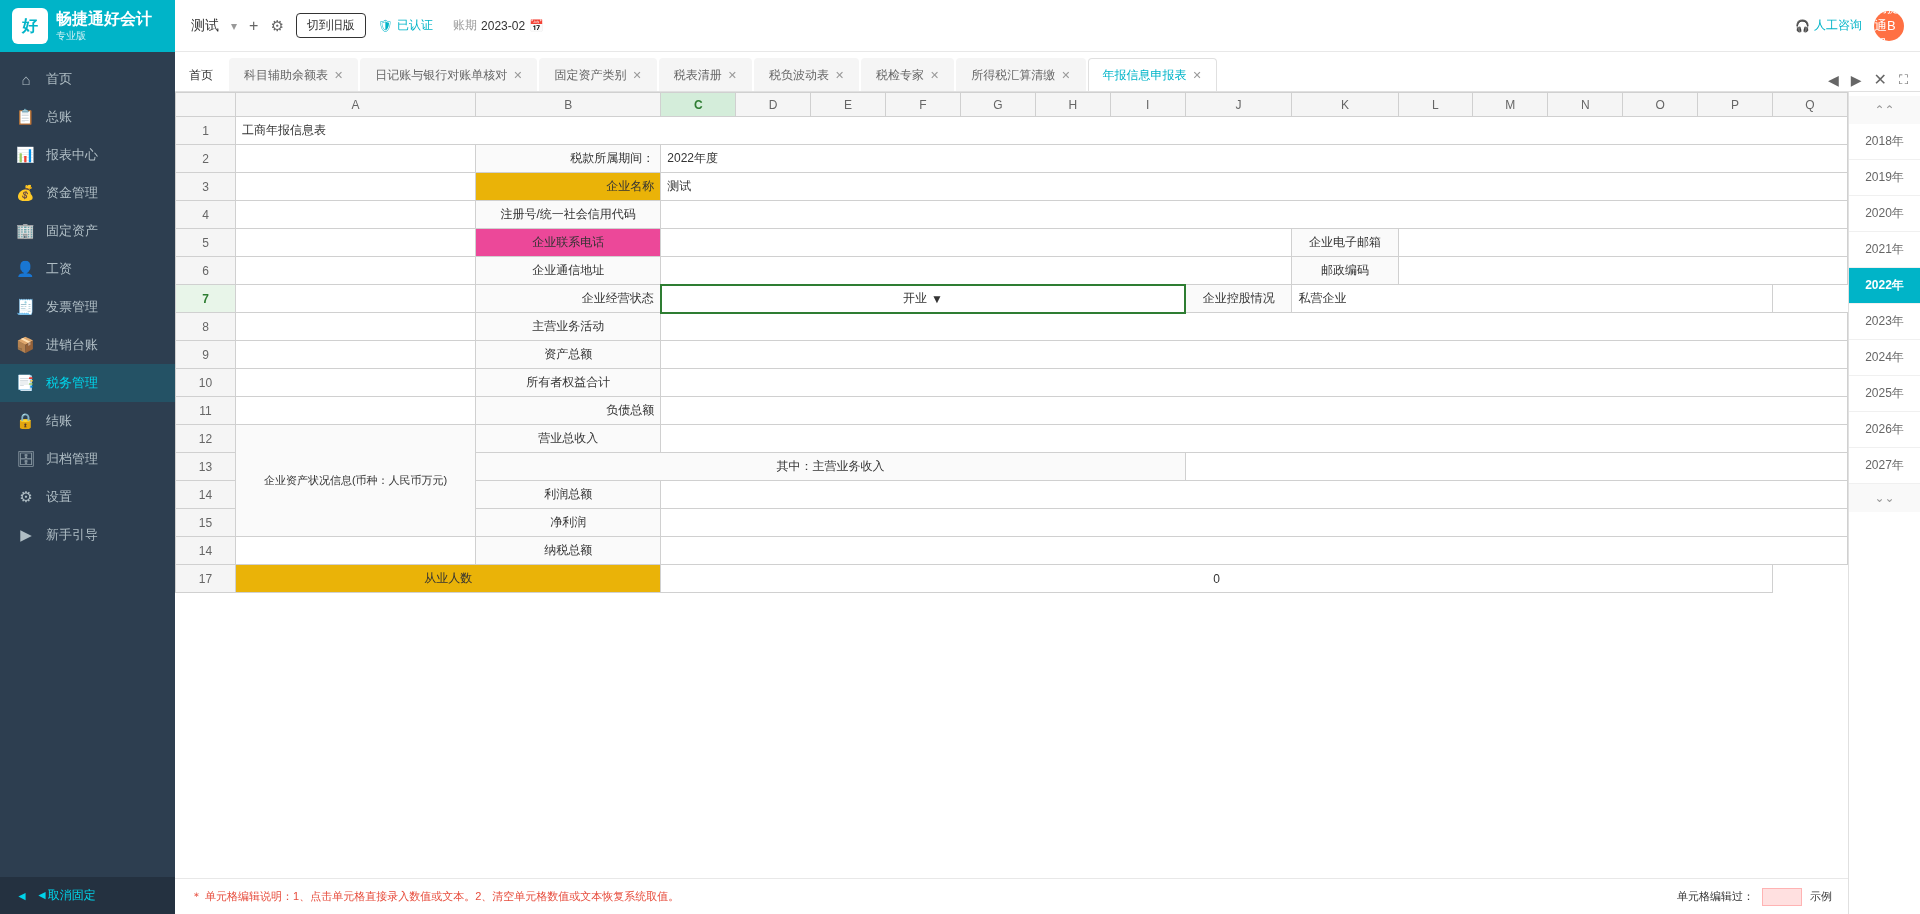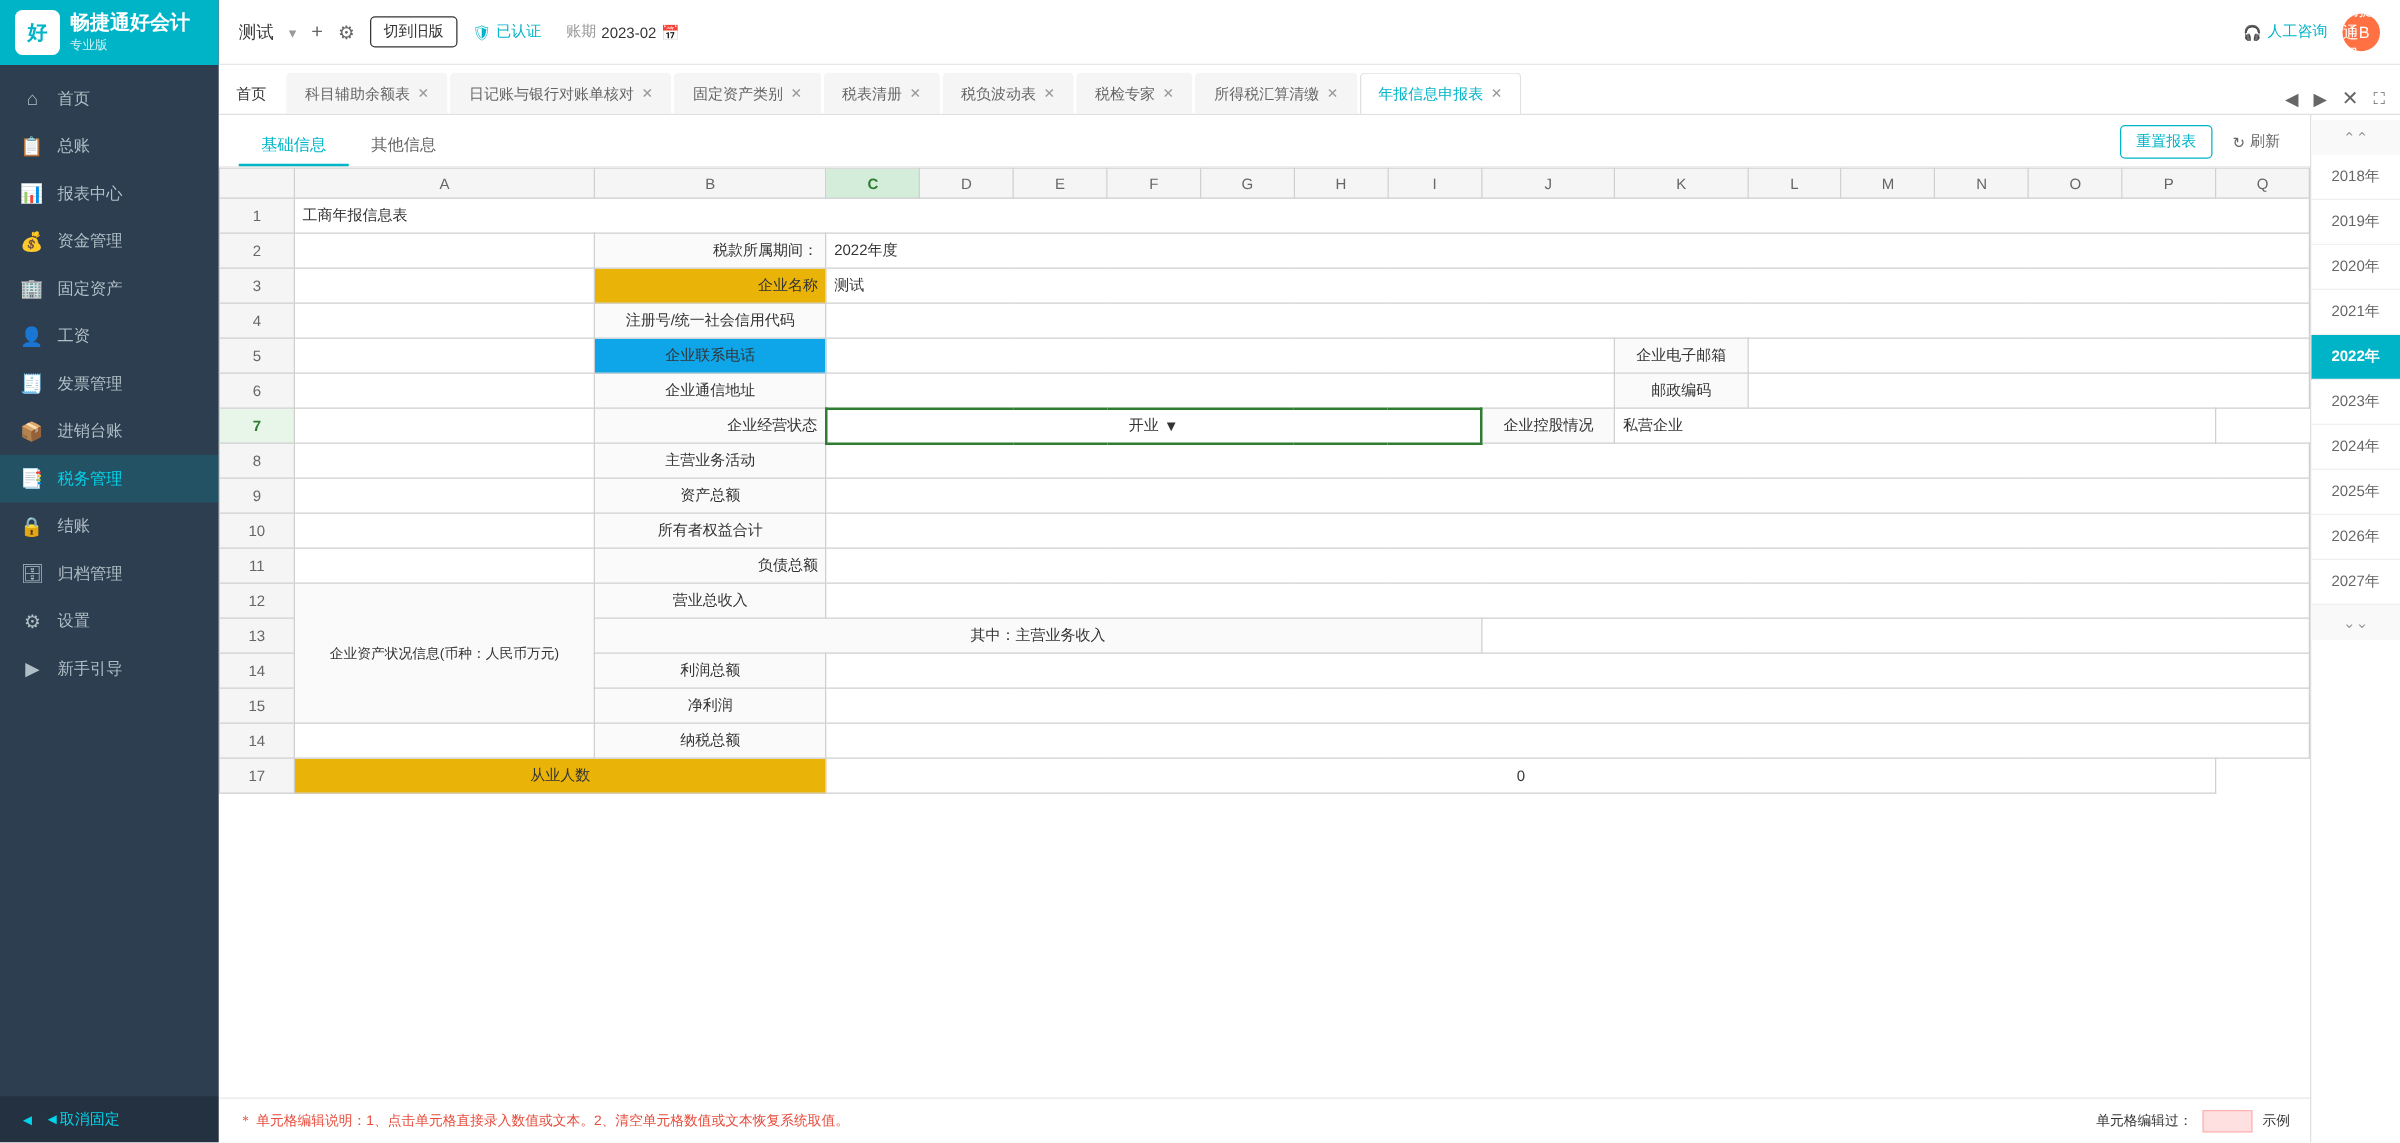--- a/index.html
+++ b/index.html
@@ -362,37 +362,20 @@
       <span class="tabbar-nav-btn">◀</span>
       <span class="tabbar-nav-btn">▶</span>
       <span class="tabbar-close-btn">✕</span>
       <span class="tabbar-expand-btn">⛶</span>
     </div>
   </div>
 
   <div class="content">
     <div class="spreadsheet-wrapper">
 
-      <div class="subtab-bar">
-        <div class="subtabs">
-          <div class="subtab active">
-            <span>基础信息</span>
-          </div>
-          <div class="subtab">
-            <span>其他信息</span>
-          </div>
-        </div>
-        <div class="subtab-actions">
-          <button class="btn-reset">重置报表</button>
-          <button class="btn-refresh">
-            <span>↻</span>
-            <span>刷新</span>
-          </button>
-        </div>
-      </div>
 
       <div class="spreadsheet">
         <table class="ss-table">
           <thead>
             <tr class="ss-header-row">
               <th class="row-num-header"></th>
               <th>A</th>
               <th>B</th>
               <th class="col-c">C</th>
               <th>D</th>
@@ -437,21 +420,21 @@
             <tr>
               <td class="row-num">4</td>
               <td></td>
               <td style="text-align:center;background:#fafafa;">注册号/统一社会信用代码</td>
               <td colspan="15"></td>
             </tr>
 
             <tr>
               <td class="row-num">5</td>
               <td></td>
-              <td style="text-align:center;background:#0ea5e9;">企业联系电话</td>
+              <td style="text-align:center;background:#ec4899;">企业联系电话</td>
               <td colspan="8"></td>
               <td style="text-align:center;background:#fafafa;">企业电子邮箱</td>
               <td colspan="6"></td>
             </tr>
 
             <tr>
               <td class="row-num">6</td>
               <td></td>
               <td style="text-align:center;background:#fafafa;">企业通信地址</td>
               <td colspan="8"></td>

